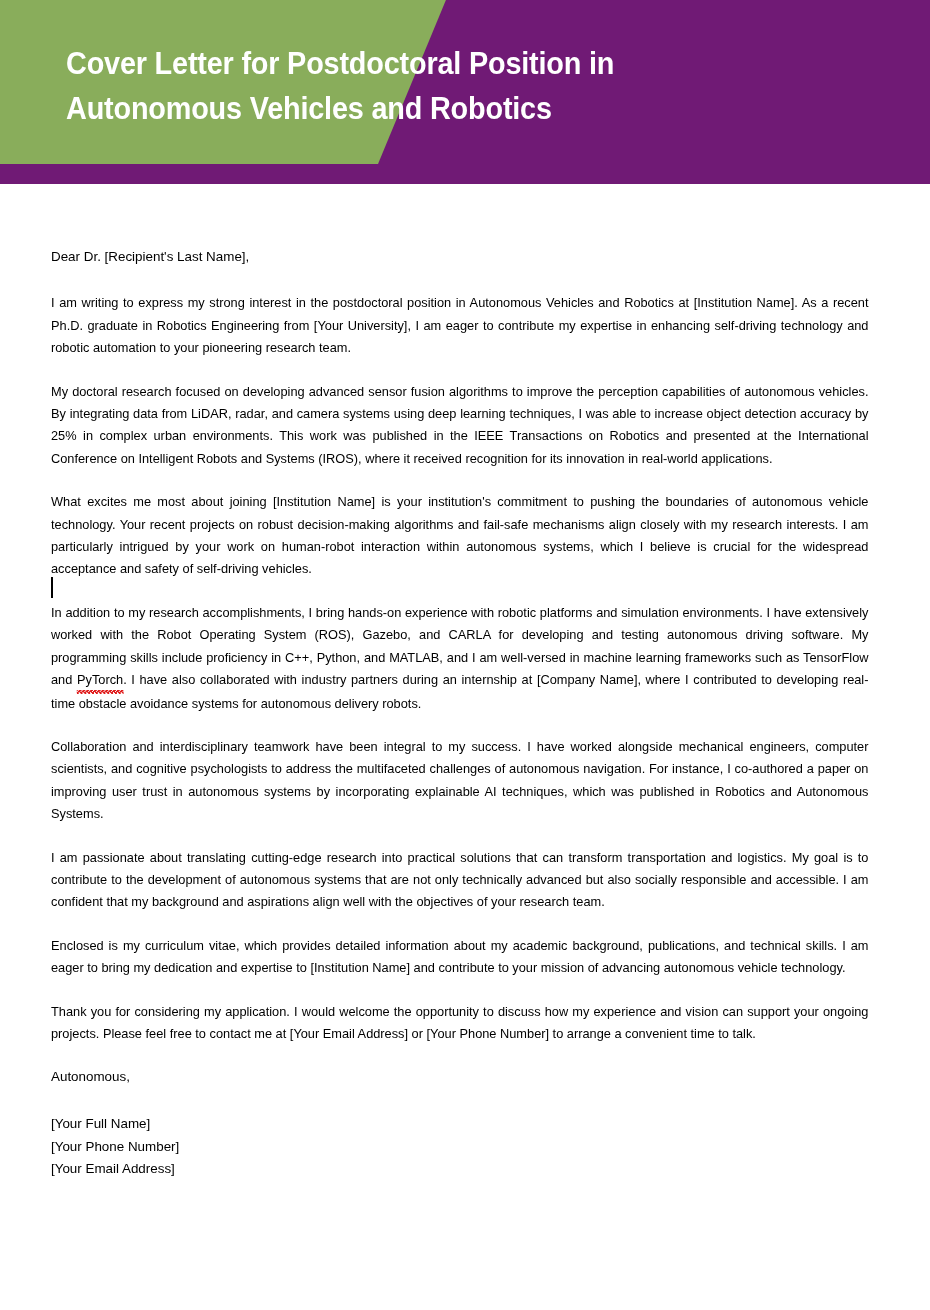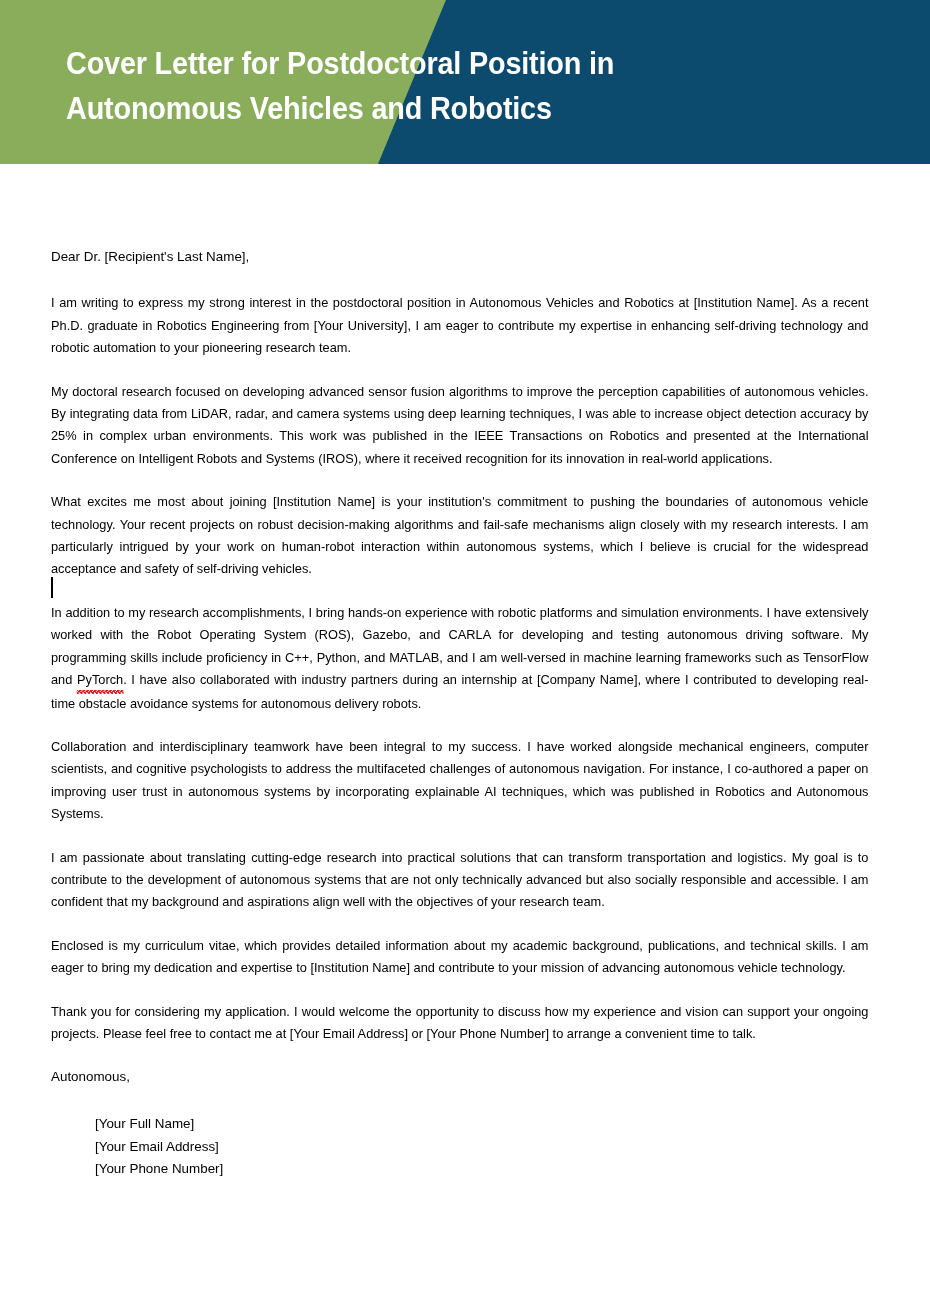--- a/index.html
+++ b/index.html
@@ -13,23 +13,23 @@
     font-family: "Liberation Sans", sans-serif;
     color: #000000;
     overflow: hidden;
     position: relative;
   }
 
   
   .banner {
     position: relative;
     width: 930px;
-    height: 164px;
+    height: 184px;
     overflow: hidden;
-    background: #0c4a6e;
+    background: #701a75;
   }
   .banner .stripe {
     position: absolute;
     top: 0;
     height: 164px;
     width: 1200px;
   }
   .stripe-pale {
     left: -1200px;
     margin-left: 218px;
@@ -87,21 +87,20 @@
     width: 856px;
   }
   p.salutation {
     margin: 0 0 24px 0;
     font-size: 13.4px;
     line-height: 22.4px;
     text-align: left;
   }
   .sig-block {
     margin-top: 0;
-    margin-left: 44px;
   }
   .sig-line {
     font-size: 13.4px;
     line-height: 22.8px;
     text-align: left;
   }
 
   
   .spellerror {
     position: relative;
@@ -169,20 +168,20 @@
     <p class="para">I am passionate about translating cutting-edge research into practical solutions that can transform transportation and logistics. My goal is to contribute to the development of autonomous systems that are not only technically advanced but also socially responsible and accessible. I am confident that my background and aspirations align well with the objectives of your research team.</p>
 
     <p class="para">Enclosed is my curriculum vitae, which provides detailed information about my academic background, publications, and technical skills. I am eager to bring my dedication and expertise to [Institution Name] and contribute to your mission of advancing autonomous vehicle technology.</p>
 
     <p class="para">Thank you for considering my application. I would welcome the opportunity to discuss how my experience and vision can support your ongoing projects. Please feel free to contact me at [Your Email Address] or [Your Phone Number] to arrange a convenient time to talk.</p>
 
     <p class="salutation">Autonomous,</p>
 
     <div class="sig-block">
       <div class="sig-line">[Your Full Name]</div>
+      <div class="sig-line">[Your Phone Number]</div>
       <div class="sig-line">[Your Email Address]</div>
-      <div class="sig-line">[Your Phone Number]</div>
     </div>
 
   </div>
 </div>
 
 <div class="caret"></div>
 
 </body></html>

